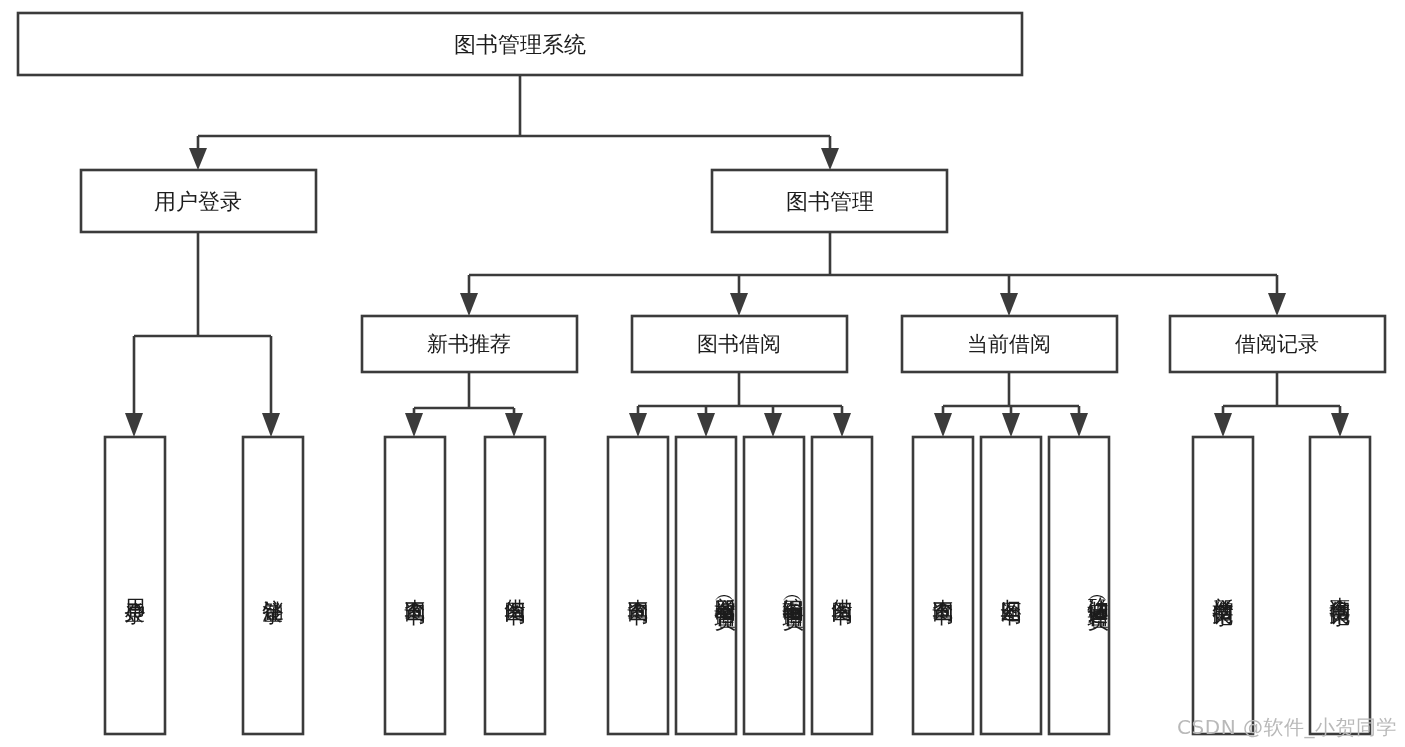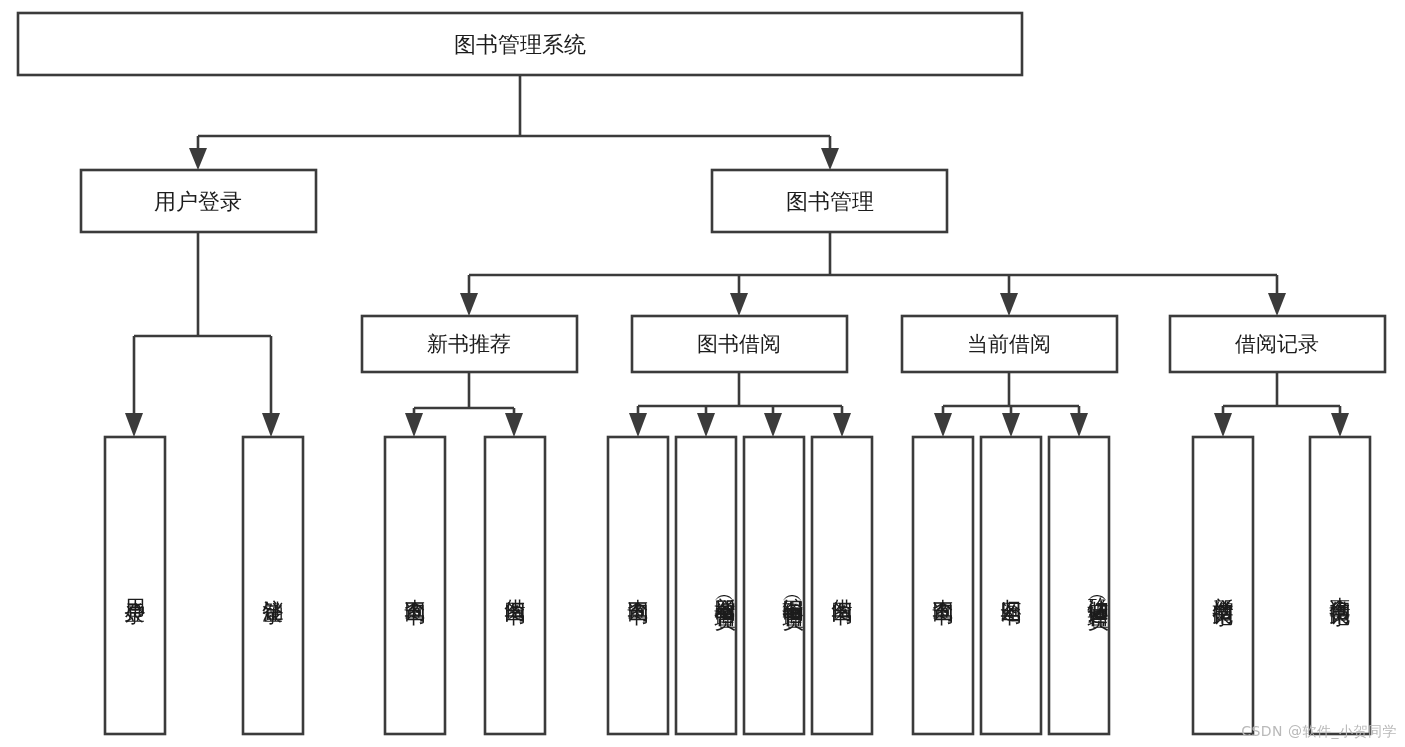--- a/index.html
+++ b/index.html
@@ -63,21 +63,21 @@
     letter-spacing: 2px;
     color: #1c1c1c;
     white-space: nowrap;
     pointer-events: none;
   }
   .watermark {
     position: absolute;
     right: 8px;
     bottom: 6px;
     font-family: "DejaVu Sans", "Liberation Sans", sans-serif;
-    font-size: 14px;
+    font-size: 20px;
     color: #b9b9b9;
     letter-spacing: 0.5px;
     white-space: nowrap;
   }
 </style>
 </head>
 <body>
 
 <div id="diagram-root">
 

